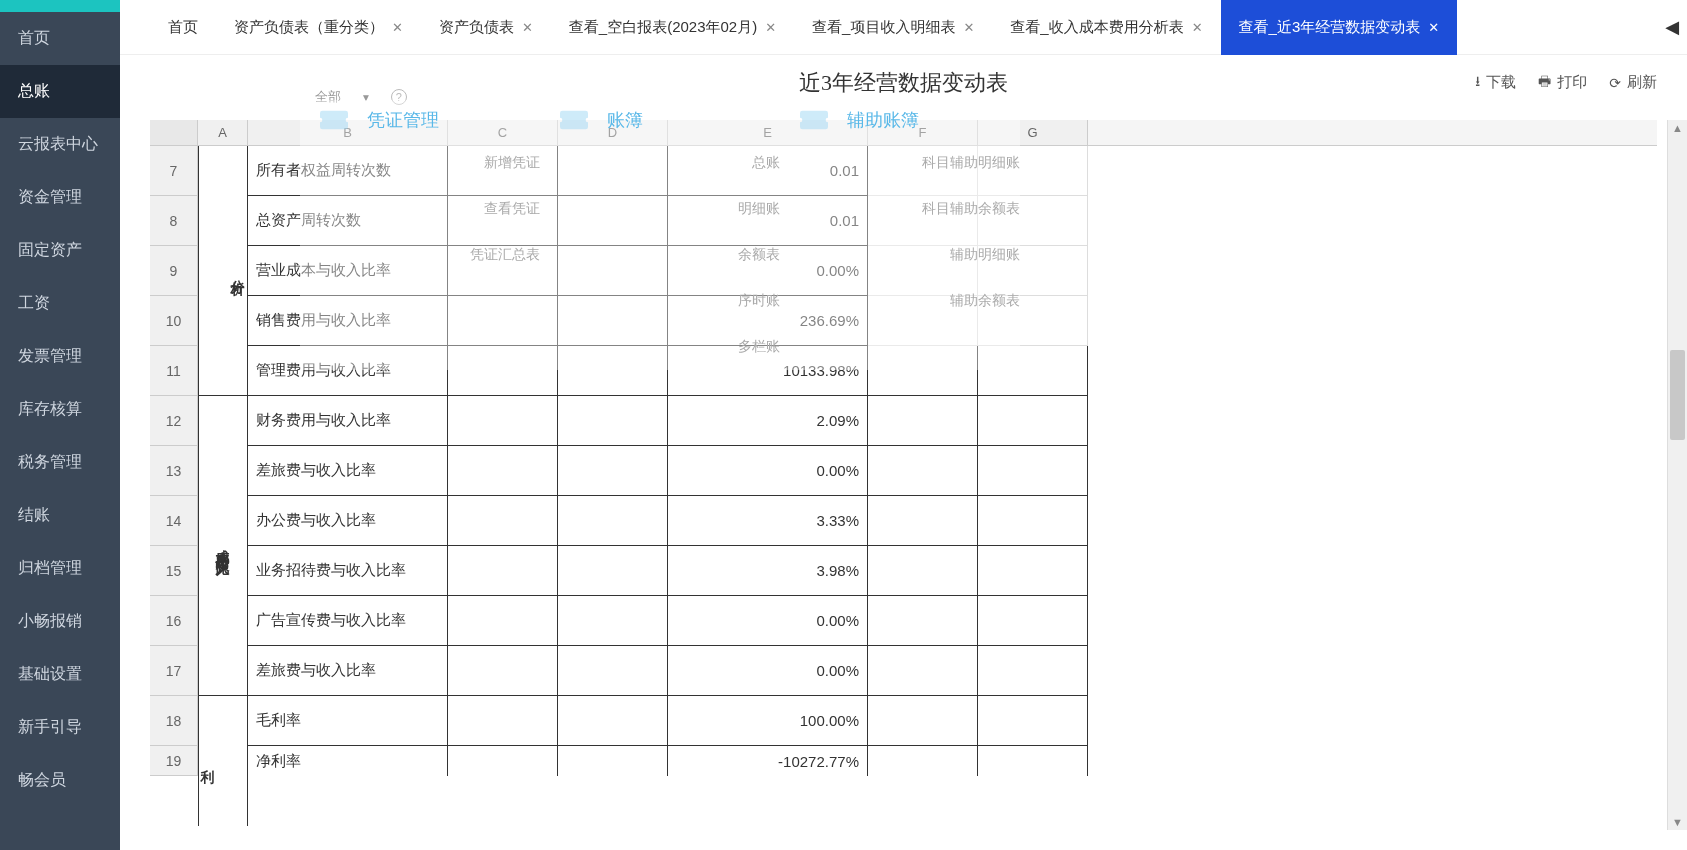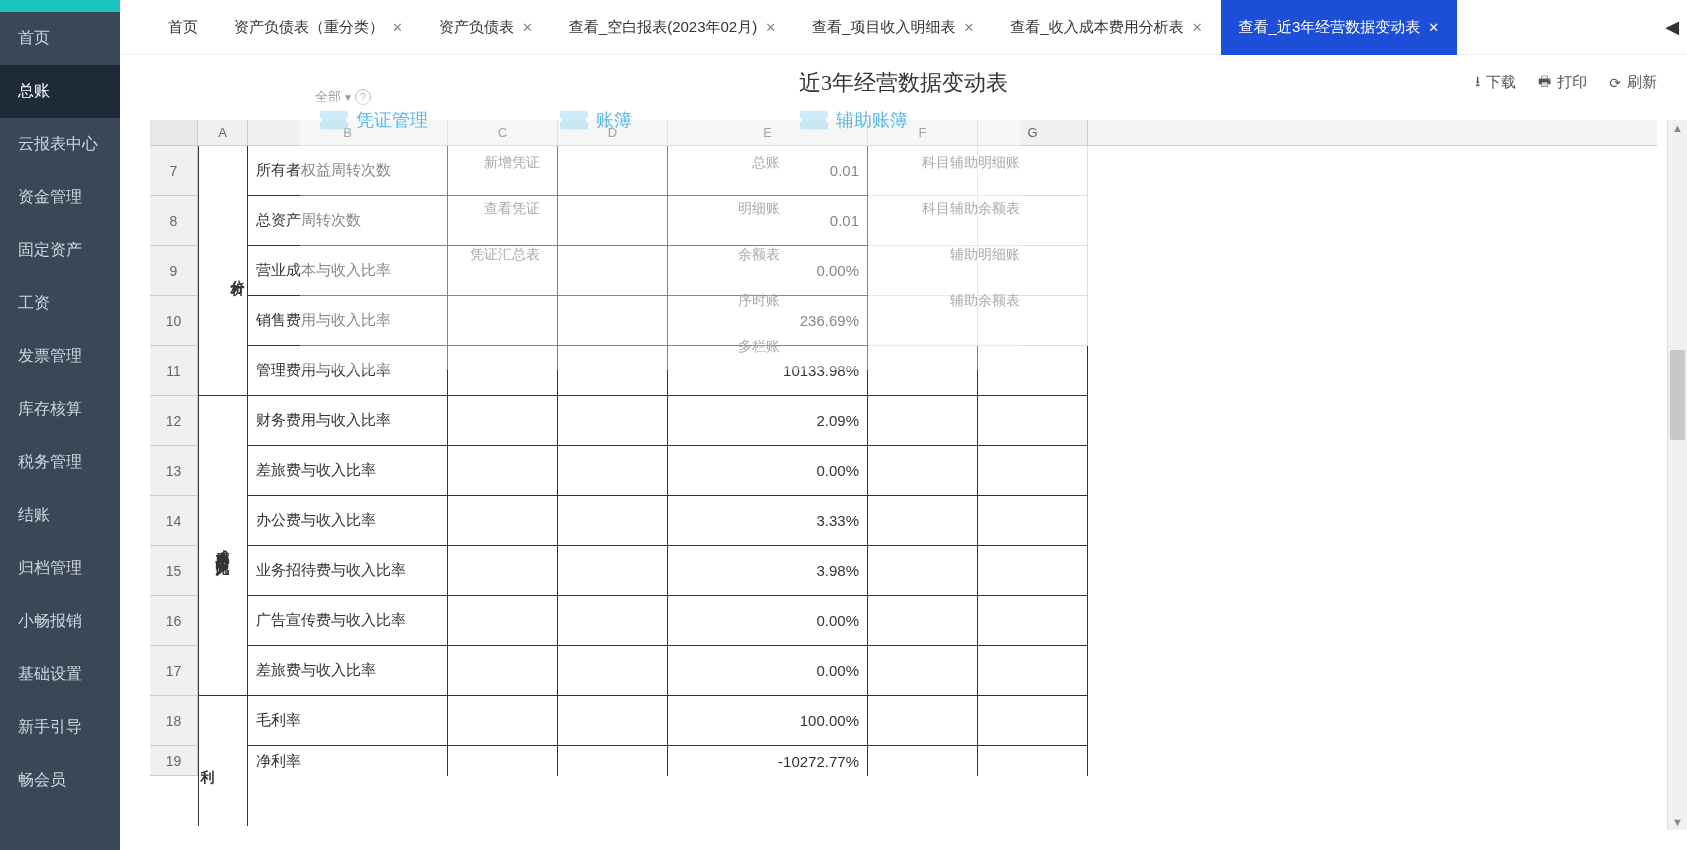--- a/index.html
+++ b/index.html
@@ -19,28 +19,28 @@
 .tab.active { background: #1d4ed8; color: #fff; align-items: center; }
 .tab.active .close { color: #fff; }
 .tab-scroll { position: absolute; right: 8px; top: 50%; transform: translateY(-50%); font-size: 18px; color: #333; cursor: pointer; }
 
 .toolbar { height: 55px; display: flex; align-items: center; justify-content: space-between; padding: 0 30px; }
 .page-title { font-size: 22px; color: #333; position: absolute; left: 50%; transform: translateX(-50%); font-family: Liberation Serif, serif; }
 .tool-actions { display: flex; gap: 22px; position: absolute; right: 30px; }
 .tool-btn { display: flex; align-items: center; gap: 6px; cursor: pointer; color: #555; font-size: 15px; }
 .tool-btn .ico { font-size: 14px; }
 
-.filter-label { position: absolute; left: 195px; top: 88px; color: #999; font-size: 13px; display:flex; align-items:center; gap:2px;}
+.filter-label { position: absolute; left: 195px; top: 88px; color: #999; font-size: 13px; display:flex; align-items:center; gap:20px;}
 .help-ico { display:inline-flex; width:16px;height:16px;border:1px solid #bbb;border-radius:50%;align-items:center;justify-content:center;font-size:11px;color:#bbb;}
 
 .sheet-area { position: absolute; left: 30px; top: 120px; right: 30px; bottom: 0; overflow: hidden; }
 
 .overlay-menu { position: absolute; top: 100px; left: 180px; width: 720px; background: rgba(255,255,255,0.4); z-index: 10; pointer-events: none; }
 .overlay-row { display: flex; }
-.overlay-head { display:flex; align-items:center; gap:8px; padding: 8px 20px; color:#59b8e8; font-size:18px;}
+.overlay-head { display:flex; align-items:center; gap:19px; padding: 8px 20px; color:#59b8e8; font-size:18px;}
 .overlay-item { color: #aaa; font-size: 14px; padding: 14px 0; text-align: right; }
 .menu-col { width: 240px; }
 
 .col-headers { display: flex; height: 26px; background: #f5f5f5; border-bottom: 1px solid #ccc; position:relative;}
 .corner { width: 48px; border-right: 1px solid #ccc; background:#e8e8e8;}
 .colh { border-right: 1px solid #ccc; display: flex; align-items: center; justify-content: center; color: #666; font-size: 13px; background:#f0f0f0;}
 .sheet-body { display: flex; }
 .row-headers { width: 48px; }
 .rowh { height: 50px; border-bottom: 1px solid #ccc; border-right: 1px solid #ccc; display: flex; align-items: center; justify-content: center; color: #666; font-size: 14px; background:#f0f0f0;}
 .cells { flex: 1; position: relative; }

